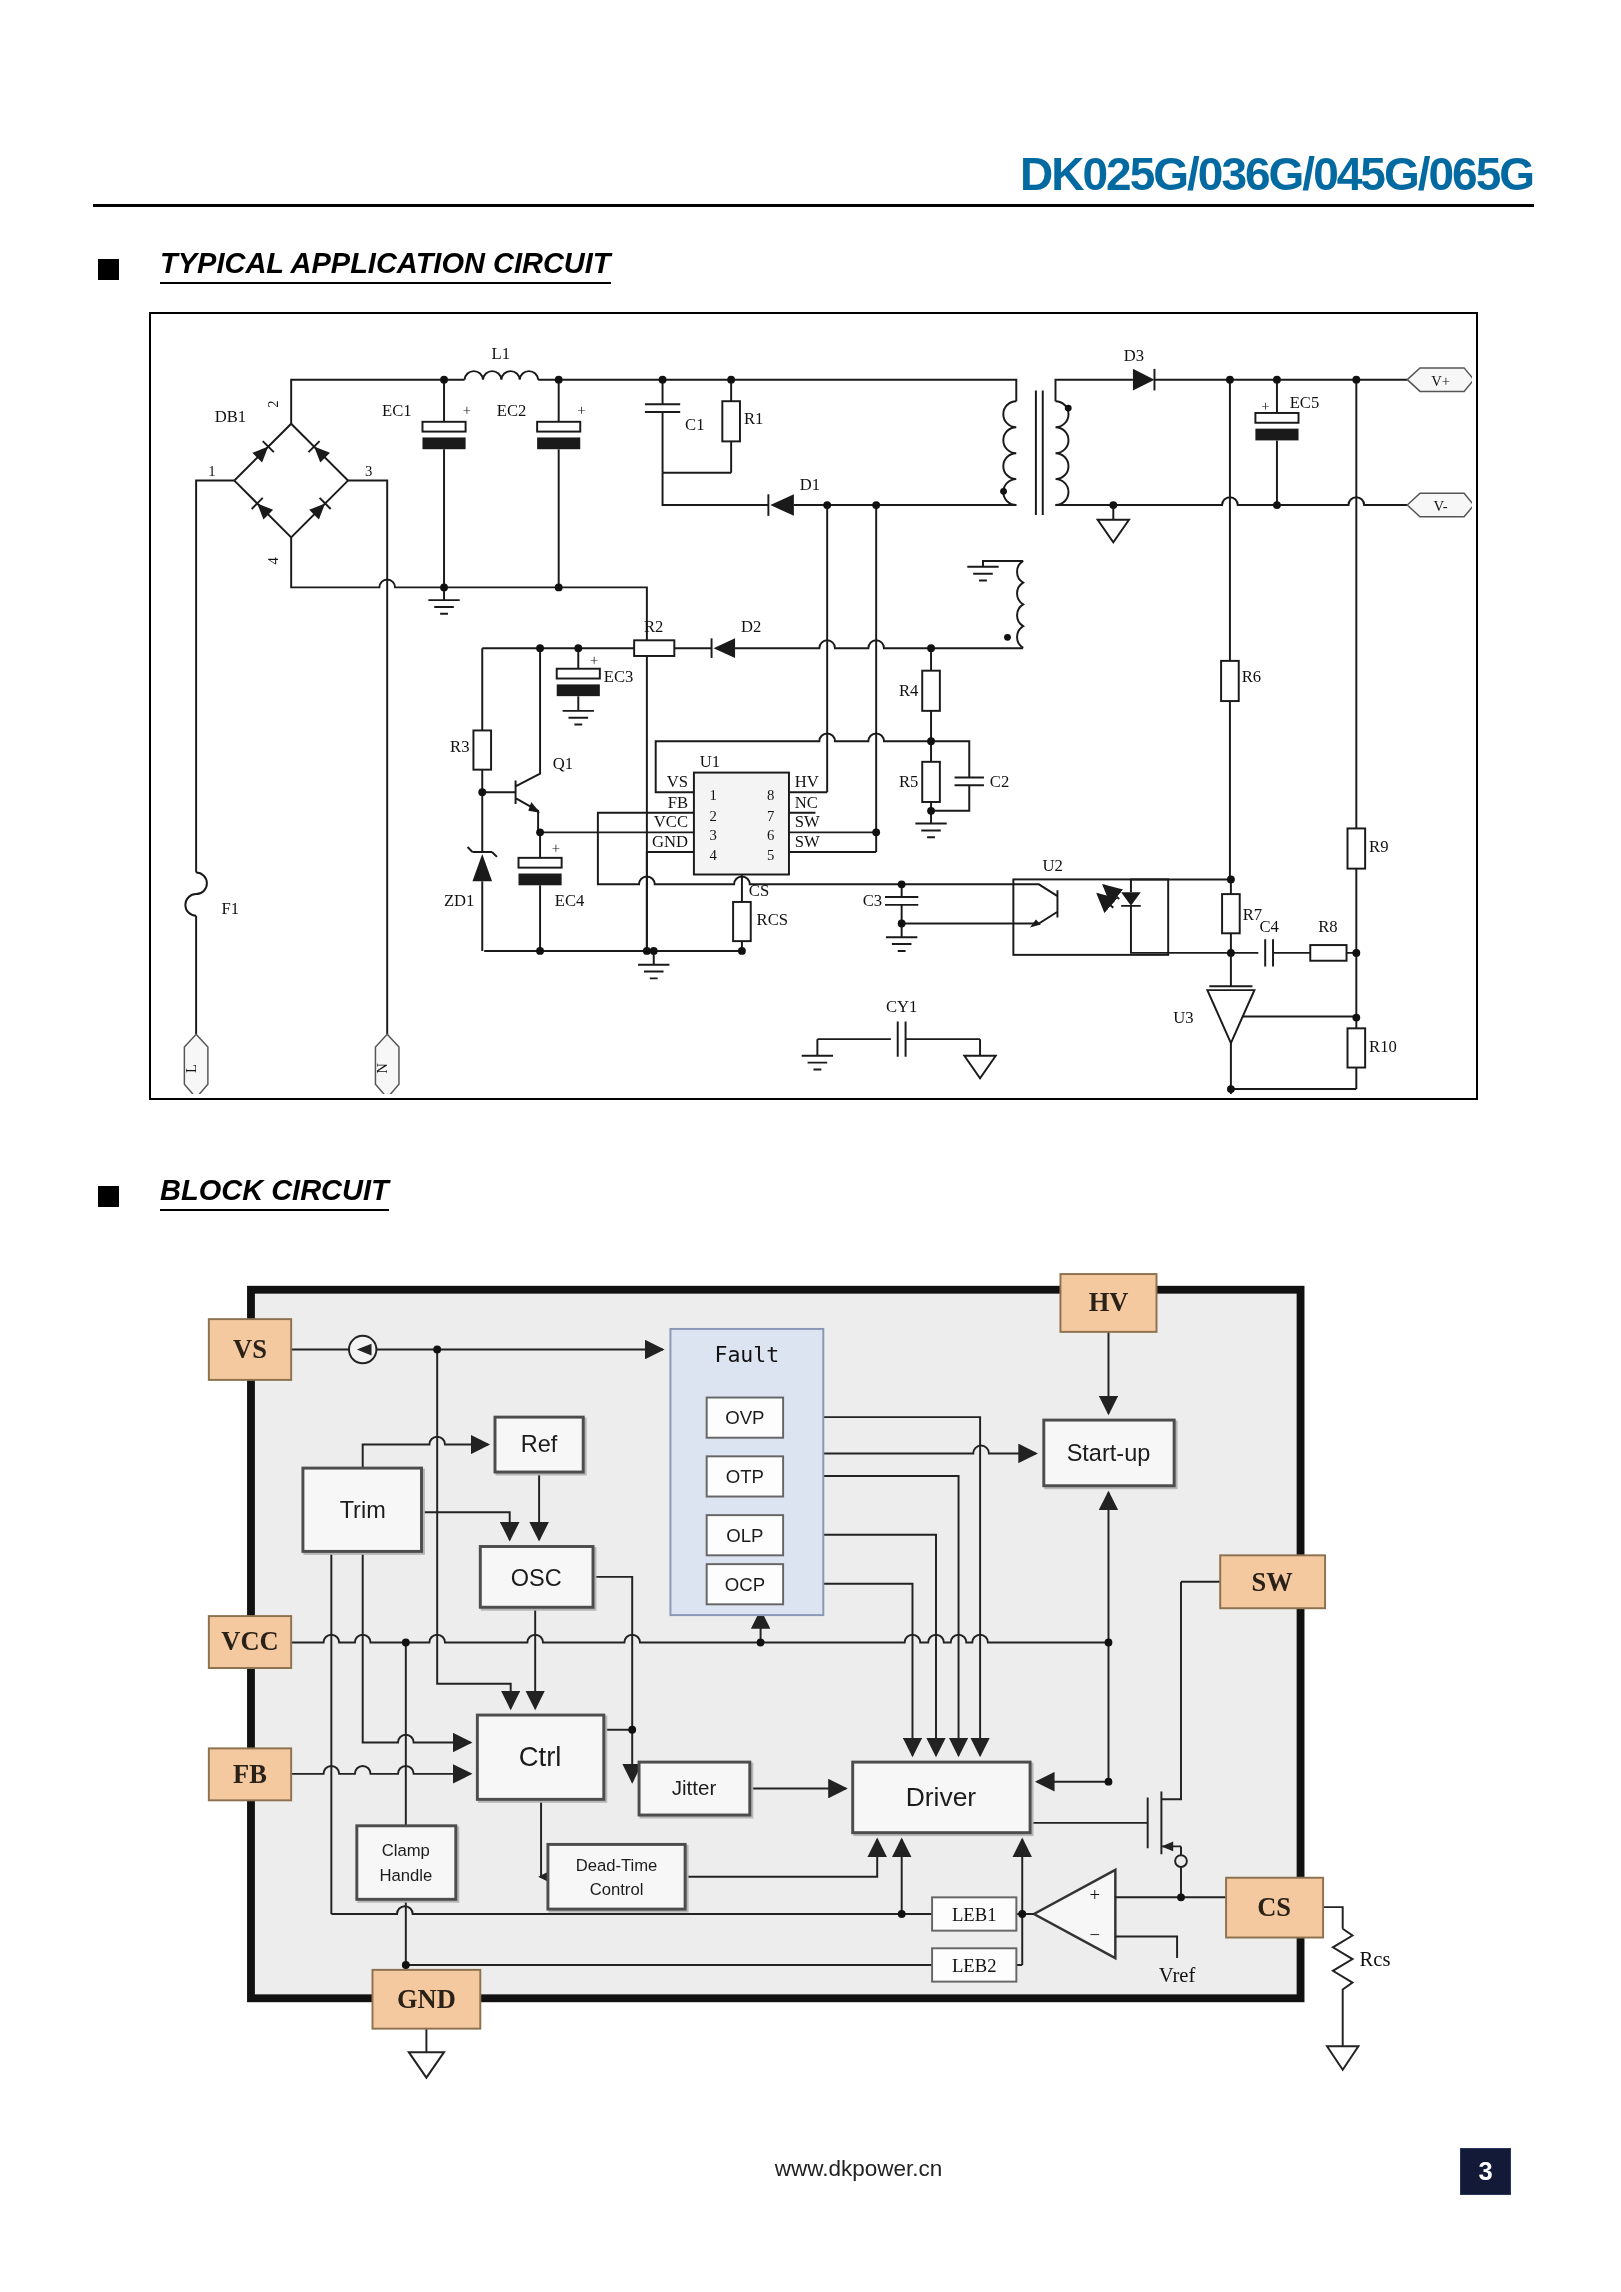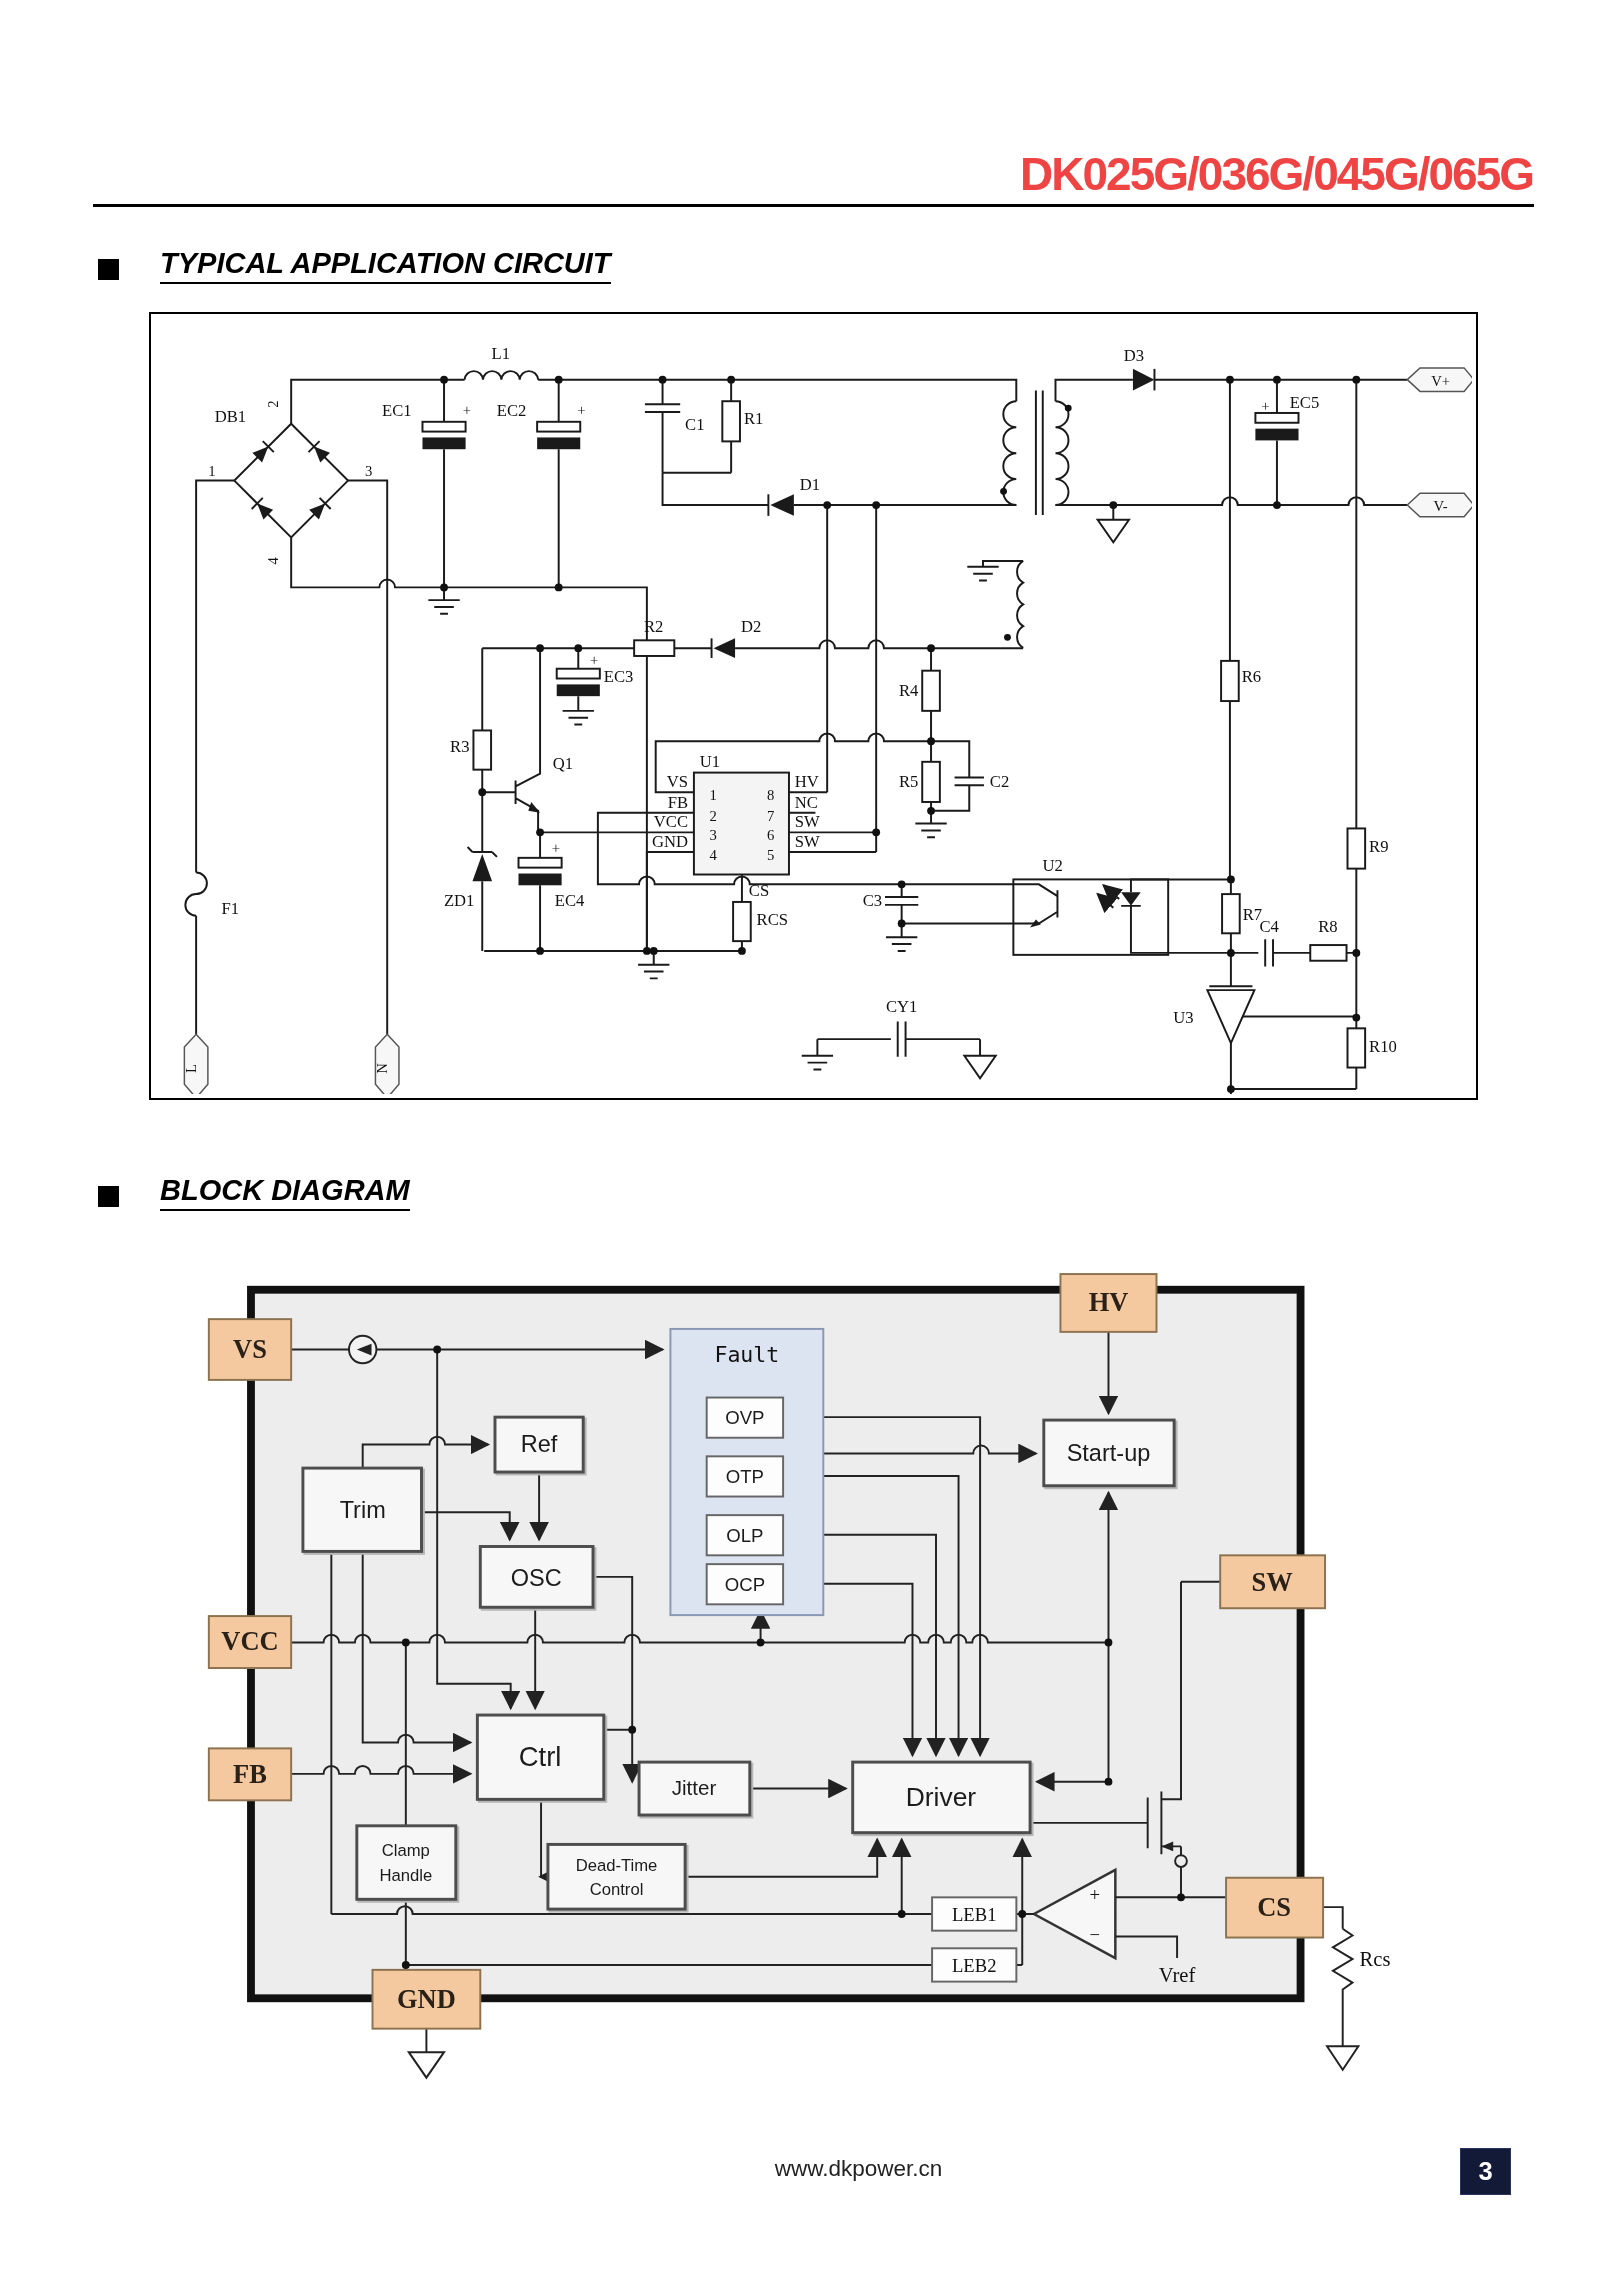--- a/index.html
+++ b/index.html
@@ -1,18 +1,18 @@
 <!DOCTYPE html>
 <html><head>
 <meta charset="utf-8">
 <style>
   html,body{margin:0;padding:0;background:#fff;}
   body{width:1621px;height:2293px;position:relative;font-family:"Liberation Sans",sans-serif;color:#111;}
   .abs{position:absolute;}
-  .title{font-weight:900;font-size:46px;letter-spacing:-2px;color:#ef4444;white-space:nowrap;}
+  .title{font-weight:900;font-size:46px;letter-spacing:-2px;color:#0369a1;white-space:nowrap;}
   .rule{background:#000;height:2.9px;}
   .bullet{width:20.6px;height:20.6px;background:#000;}
   .hdg{font-weight:bold;font-style:italic;font-size:29px;color:#000;border-bottom:2.9px solid #000;padding-bottom:2px;white-space:nowrap;letter-spacing:0px;text-align:center;}
   .framebox{border:2px solid #000;background:#fff;}
   .footer{font-size:22.5px;color:#222;padding-left:48px;}
   .pagenum{background:#131a38;border:1px solid #2a355e;color:#fff;font-weight:bold;font-size:25.5px;display:flex;align-items:center;justify-content:center;}
   
   .w{fill:none;stroke:#1a1a1a;stroke-width:2;}
   .fill{fill:#1a1a1a;stroke:none;}
   .comp{fill:#ffffff;stroke:#1a1a1a;stroke-width:2;}
@@ -356,21 +356,21 @@
     <circle cx="1102" cy="577" r="4"></circle>
         <circle cx="1102" cy="652" r="4"></circle>
         <circle cx="1230" cy="652" r="4"></circle>
         <circle cx="1230" cy="718" r="4"></circle>
         <circle cx="1102" cy="791" r="4"></circle>
   </g>
 </svg>
 </div>
 
 <div class="abs bullet" style="left:98px;top:1186px;"></div>
-<div class="abs hdg" style="left:160px;top:1174px;">BLOCK DIAGRAM</div>
+<div class="abs hdg" style="left:160px;top:1174px;">BLOCK CIRCUIT</div>
 
 <div class="abs" style="left:201px;top:1262px;">
 <svg width="1225" height="863" viewBox="0 0 1250 880">
   <defs>
     <marker id="ar" markerWidth="11" markerHeight="10" refX="9" refY="5" orient="auto">
           <path d="M0,0 L10,5 L0,10 Z" fill="#222"></path>
         </marker>
   </defs>
 
   <rect class="outer" x="51" y="28" width="1071" height="723"></rect>

